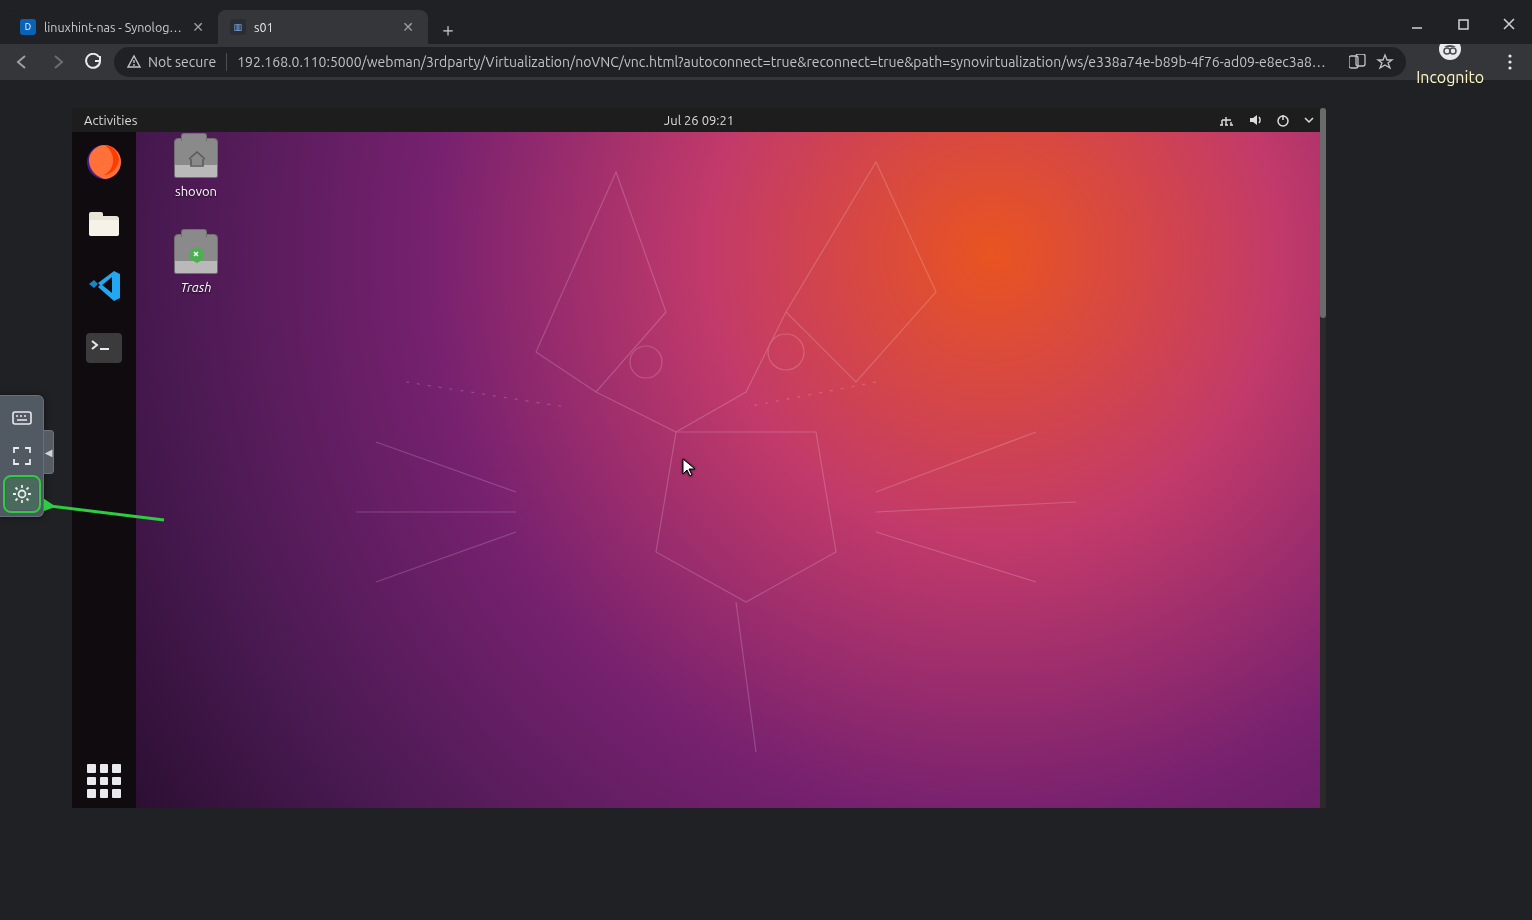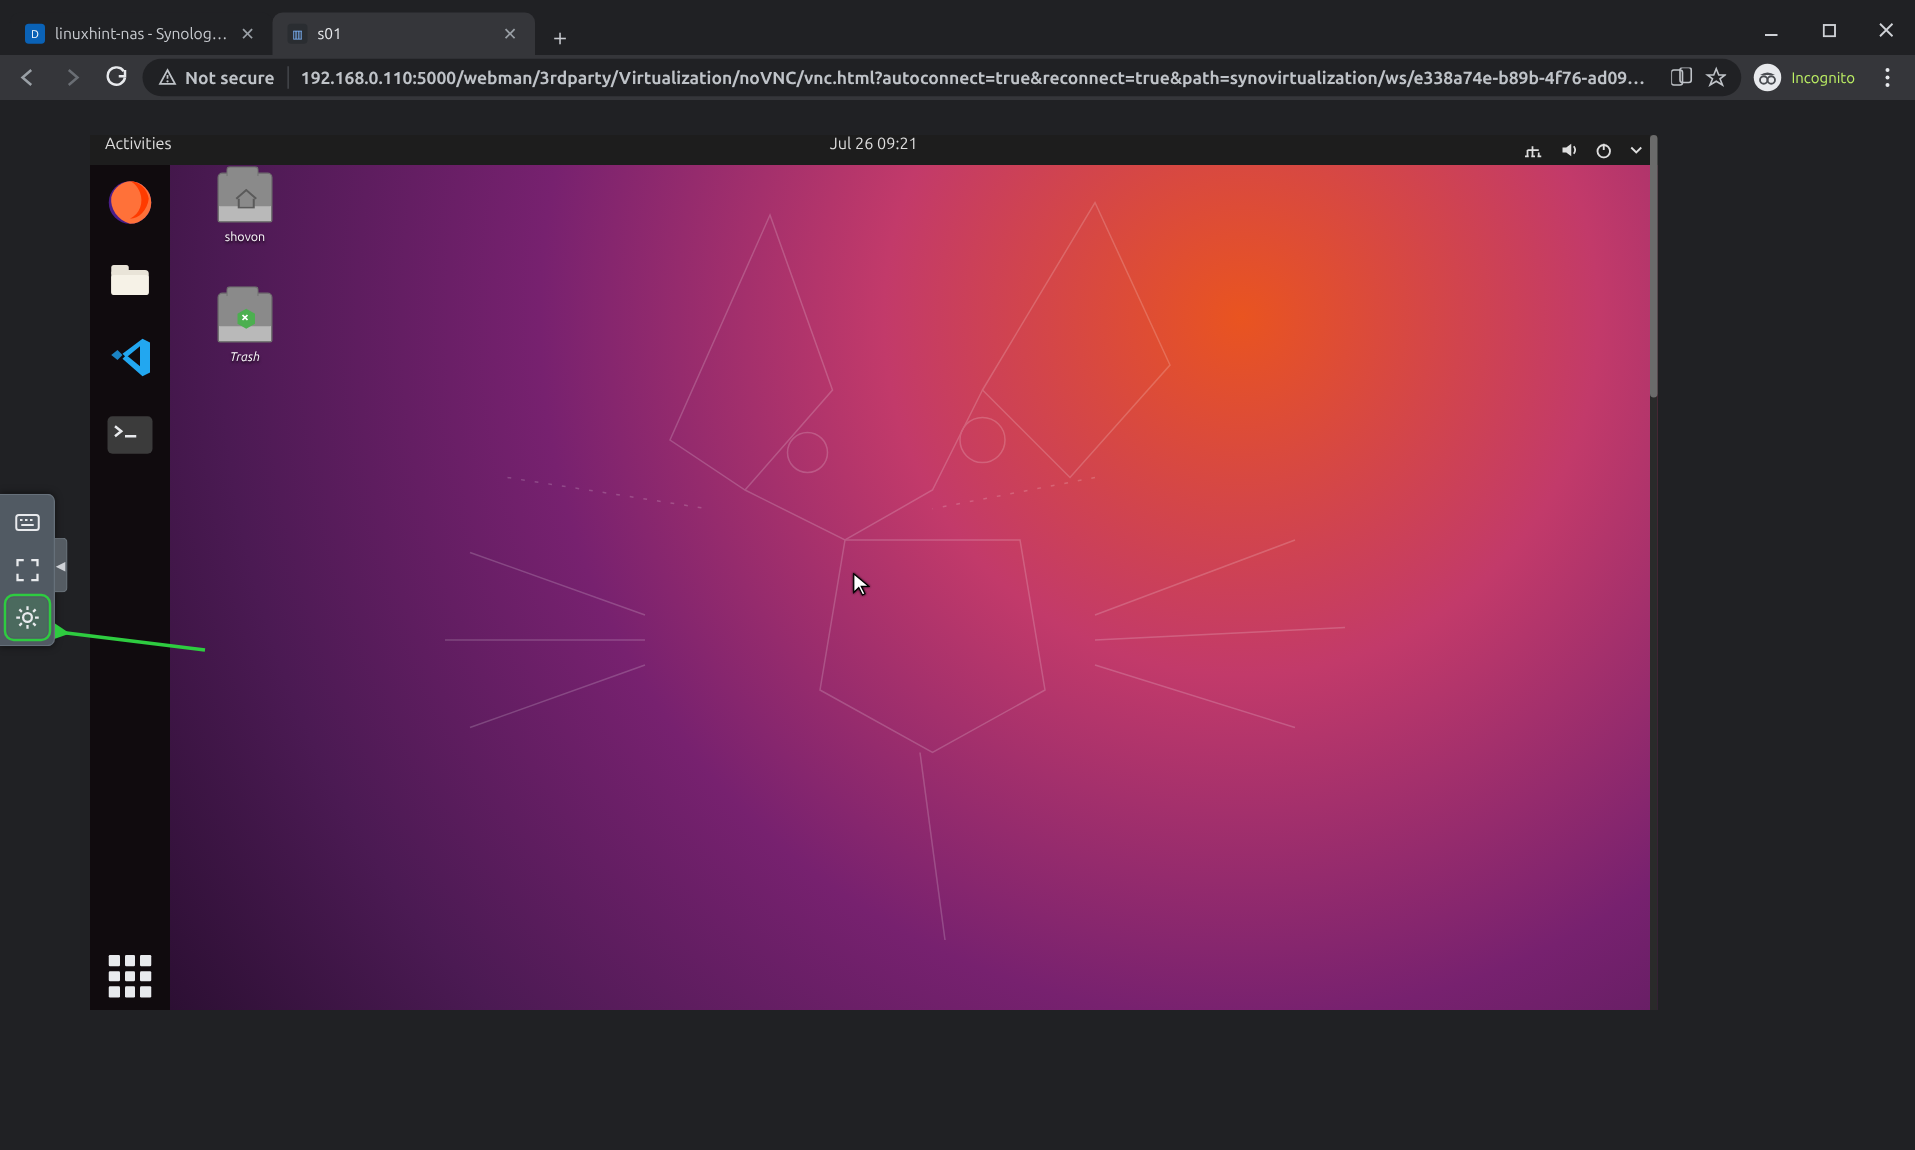--- a/index.html
+++ b/index.html
@@ -14,57 +14,57 @@
   .tab .favicon { width:16px; height:16px; display:flex; align-items:center; justify-content:center; border-radius:3px; font-size:9px; }
   .tab .title { white-space:nowrap; overflow:hidden; text-overflow:ellipsis; flex:1; }
   .tab .close { width:16px; height:16px; display:flex; align-items:center; justify-content:center; color:#9aa0a6; font-size:14px; cursor:pointer; }
   .newtab { width:28px; height:28px; display:flex; align-items:center; justify-content:center; color:#c9ccd1; font-size:18px; margin-left:6px; border-radius:50%; }
   .win-controls { position:absolute; right:0; top:0; height:32px; display:flex; }
   .win-btn { width:46px; height:32px; display:flex; align-items:center; justify-content:center; color:#cfd2d7; }
 
   .toolbar { height:36px; background:#35363a; display:flex; align-items:center; padding:0 6px; gap:4px; }
   .tbtn { width:32px; height:32px; display:flex; align-items:center; justify-content:center; color:#9aa0a6; border-radius:50%; }
   .tbtn.enabled { color:#e8eaed; }
-  .omnibox { flex:1; height:30px; background:#202124; border-radius:15px; display:flex; align-items:center; padding:0 12px; gap:10px; color:#bfc3c8; font-size:14px; overflow:hidden;font-weight:bold; }
+  .omnibox { flex:1; height:30px; background:#202124; border-radius:15px; display:flex; align-items:center; padding:0 12px; gap:10px; color:#bfc3c8; font-size:14px; overflow:hidden; }
   .omnibox .warn { display:flex; align-items:center; gap:6px; white-space:nowrap; }
   .omnibox .sep  { width:1px; height:18px; background:#4a4d52; }
   .omnibox .url  { white-space:nowrap; overflow:hidden; text-overflow:ellipsis; color:#bfc3c8; }
-  .incog { display:flex; align-items:center; gap:8px; color:#bef264; font-size:12px; padding:0 6px; }
+  .incog { display:flex; align-items:center; gap:8px; color:#fef9c3; font-size:16px; padding:0 6px;flex-direction:column; }
   .incog-ico { width:22px; height:22px; border-radius:50%; background:#e8eaed; display:flex; align-items:center; justify-content:center; }
 
   
   .novnc-panel { position:absolute; left:0; top:395px; width:44px; background:rgba(90,100,110,0.85); border:1px solid #66707a; border-left:none; border-radius:0 6px 6px 0; box-shadow:0 0 6px rgba(0,0,0,.5); display:flex; flex-direction:column; align-items:center; padding:6px 0; gap:6px; z-index:50; }
   .novnc-btn { width:32px; height:32px; border-radius:5px; display:flex; align-items:center; justify-content:center; color:#e8eaed; }
   .novnc-btn.highlight { outline:2px solid #2ecc40; outline-offset:1px; background:rgba(46,204,64,0.15); }
   .novnc-handle { position:absolute; left:44px; top:430px; width:10px; height:44px; background:#555c63; border:1px solid #6a737b; border-left:none; border-radius:0 4px 4px 0; display:flex; align-items:center; justify-content:center; color:#cfd2d7; font-size:10px; z-index:50; }
 
   
   .arrow { position:absolute; left:44px; top:498px; z-index:60; pointer-events:none; }
 
   
   .vnc { position:absolute; left:72px; top:108px; width:1254px; height:700px; background:#000; }
-  .gnome-top { position:absolute; left:0; top:0; right:0; height:24px; background:#1d1d1d; color:#ddd; font-size:13px; display:flex; justify-content:space-between; padding:0 12px; }
+  .gnome-top { position:absolute; left:0; top:0; right:0; height:24px; background:#1d1d1d; color:#ddd; font-size:13px; display:flex; align-items:center; justify-content:space-between; padding:0 12px; }
   .gnome-top .center { position:absolute; left:50%; transform:translateX(-50%); }
   .gnome-top .right { display:flex; align-items:center; gap:14px; }
 
   .gnome-dock { position:absolute; left:0; top:24px; bottom:0; width:64px; background:rgba(30,20,26,0.55); display:flex; flex-direction:column; align-items:center; padding-top:8px; gap:18px; }
   .dock-item { width:44px; height:44px; border-radius:8px; display:flex; align-items:center; justify-content:center; }
   .dock-apps { position:absolute; left:0; bottom:10px; width:64px; display:flex; justify-content:center; }
   .apps-grid { width:34px; height:34px; display:grid; grid-template-columns:repeat(3,1fr); grid-template-rows:repeat(3,1fr); gap:4px; }
   .apps-grid span { background:#e8eaed; border-radius:1px; }
 
   .desktop { position:absolute; left:64px; top:24px; right:0; bottom:0;
     background:
       radial-gradient(circle at 72% 18%, #e95420 0%, #c23a6a 28%, #77216f 55%, #4b1a53 80%, #2c0f33 100%);
     overflow:hidden;
   }
   
   .focal-cat { position:absolute; left:180px; top:0; width:820px; height:640px; opacity:0.18; }
 
-  .desk-icon { position:absolute; width:80px; text-align:center; color:#fff; font-size:10px; text-shadow:0 1px 2px rgba(0,0,0,.8); }
+  .desk-icon { position:absolute; width:80px; text-align:center; color:#fff; font-size:13px; text-shadow:0 1px 2px rgba(0,0,0,.8); }
   .desk-icon .ico   { width:44px; height:40px; margin:0 auto 6px; background:#8a8a8a; border-radius:4px 4px 2px 2px; position:relative; border:1px solid #6f6f6f; box-shadow:inset 0 -12px 0 #b9b9b9; }
   .desk-icon .ico .tab { position:absolute; left:6px; top:-6px; width:18px; height:8px; background:#8a8a8a; border-radius:3px 3px 0 0; border:1px solid #6f6f6f; border-bottom:none; }
 
   .cursor-ptr { position:absolute; color:#fff; font-size:18px; filter:drop-shadow(0 0 1px #000); }
 
   .vnc-scrollbar { position:absolute; right:0; top:0; bottom:0; width:6px; background:#2a2a2a; }
   .vnc-scrollbar .thumb { position:absolute; top:0; width:6px; height:210px; background:#6b6b6b; border-radius:3px; }
 </style>
 </head>
 <body>

